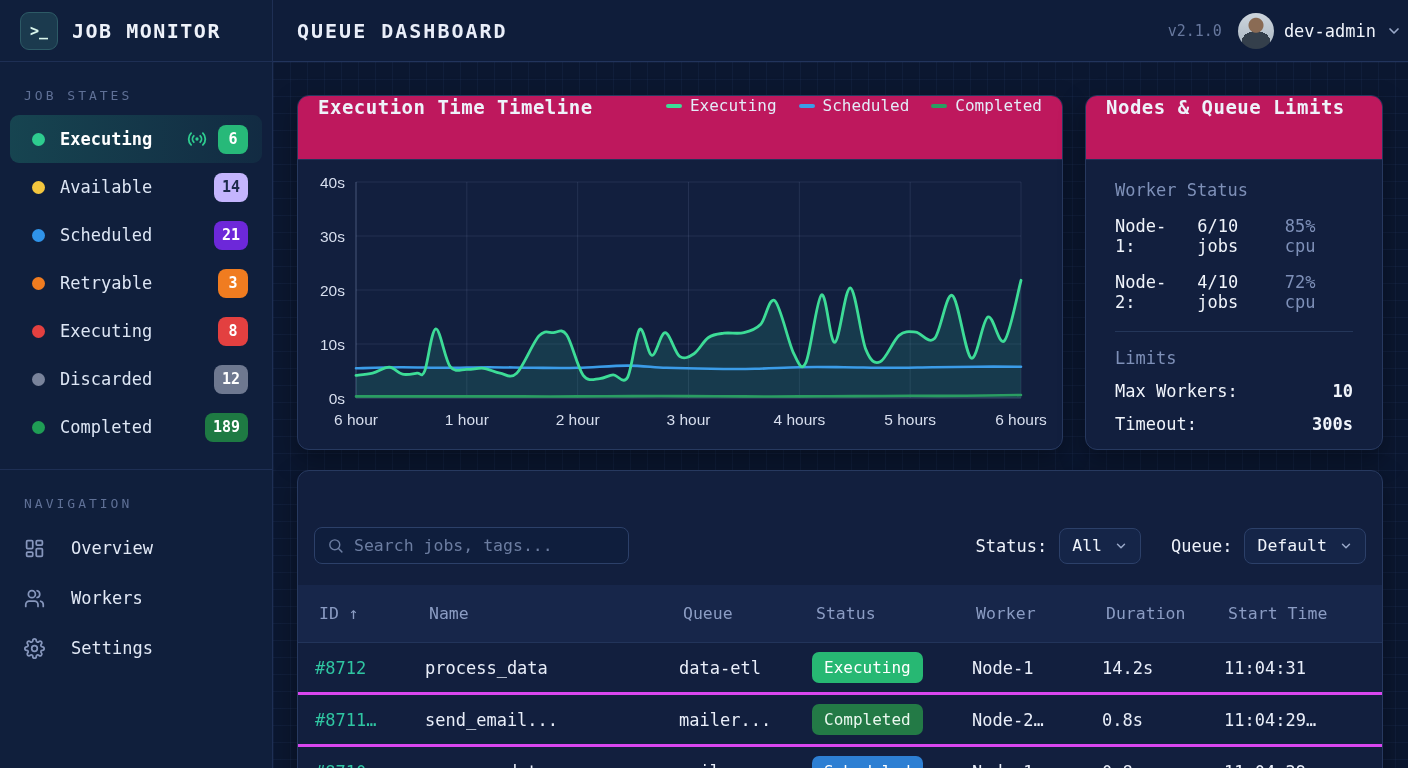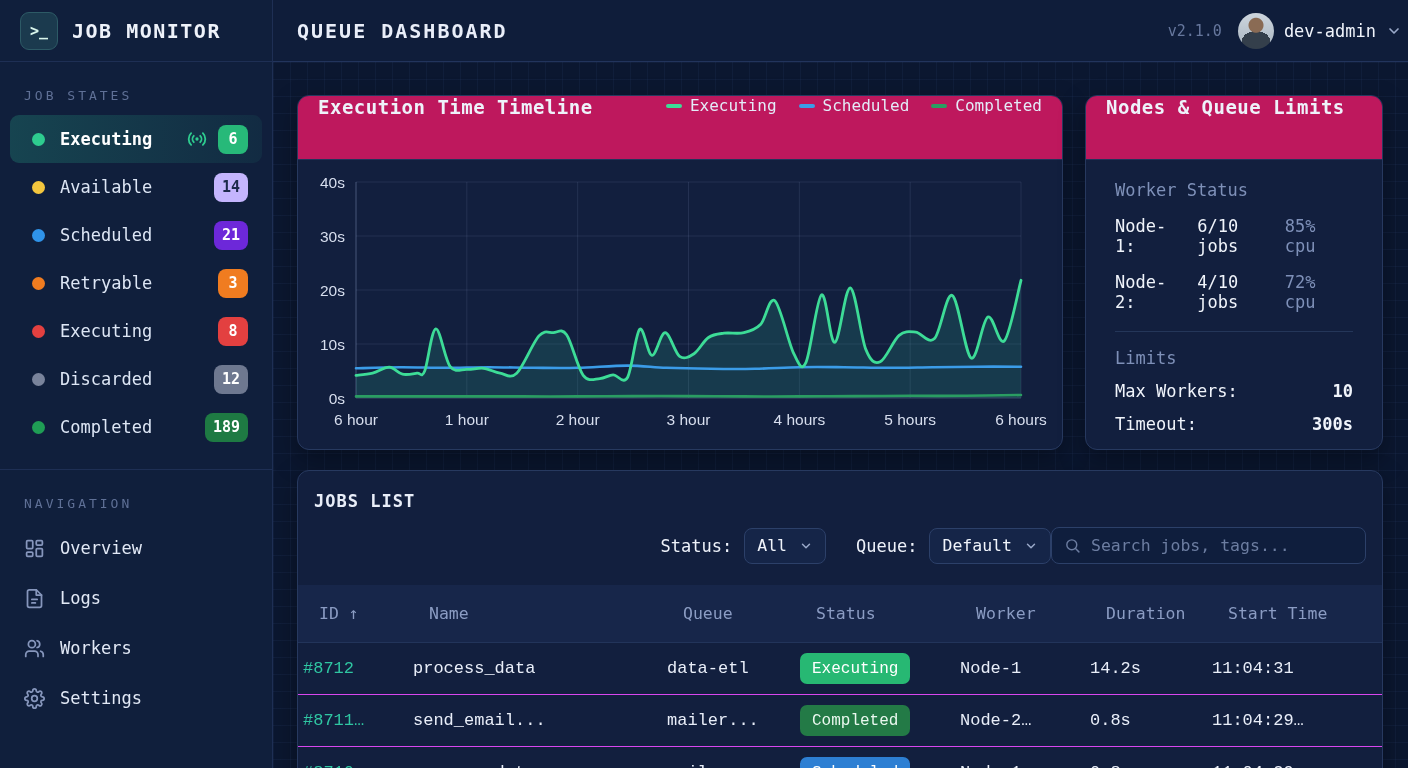--- a/index.html
+++ b/index.html
@@ -42,21 +42,21 @@
   .live-wrap svg { width:22px; height:22px; }
   .state-badge {
     min-width:30px; height:29px; border-radius:8px; padding:0 8px;
     display:flex; align-items:center; justify-content:center;
     font-size:15px; font-weight:bold;
   }
   .state-badge.solo { margin-left:auto; }
   .state-badge.after-live { margin-left:10px; }
   #side-divider { border-top:1px solid #1e2f54; margin-top:18px; }
   .nav-item {
-    height:50px; display:flex; align-items:center; gap:15px; padding-left:24px;
+    height:50px; display:flex; align-items:center; gap:26px; padding-left:24px;
     cursor:pointer; color:#e2e9f6; font-size:17px;
   }
   .nav-item .nav-icon { width:21px; height:21px; color:#8696bc; display:flex; }
   .nav-item svg { width:21px; height:21px; }
 
   
   #header {
     position:absolute; left:273px; top:0; width:1135px; height:62px;
     background:#0f1d3a; border-bottom:1px solid #22345c;
     display:flex; align-items:center; padding:0 6px 0 24px;
@@ -149,22 +149,22 @@
   #table-header {
     position:absolute; left:0; right:0; top:114px; height:58px;
     background:#17264a; border-bottom:1px solid #22345a;
     display:grid; grid-template-columns:110px 254px 133px 160px 130px 122px 1fr;
     align-items:center; padding-left:21px;
     color:#8b9cc3; font-size:16.5px;
   }
   #table-rows { position:absolute; left:0; right:0; top:172px; }
   .job-row {
     height:52px; display:grid; grid-template-columns:110px 254px 133px 160px 130px 122px 1fr;
-    align-items:center; padding-left:5px; border-bottom:1px solid #d946ef;
-    font-size:17px; color:#e9eef9; cursor:pointer;font-family:Liberation Mono, monospace;
+    align-items:center; padding-left:17px; border-bottom:3px solid #d946ef;
+    font-size:17px; color:#e9eef9; cursor:pointer;
   }
   .job-id { color:#2fc6a2; }
   .status-chip {
     display:inline-flex; align-items:center; justify-content:center;
     height:31px; padding:0 12px; border-radius:7px; font-size:16px;
     justify-self:start;
   }
 </style>
 </head>
 <body>
@@ -229,31 +229,20 @@
       <div class="nav-item">
         <span class="nav-icon">
           <svg viewBox="0 0 24 24" fill="none" stroke="currentColor" stroke-width="2" stroke-linecap="round" stroke-linejoin="round">
             <rect x="3" y="3" width="7" height="9" rx="1.2"></rect>
             <rect x="14" y="3" width="7" height="5" rx="1.2"></rect>
             <rect x="14" y="12" width="7" height="9" rx="1.2"></rect>
             <rect x="3" y="16" width="7" height="5" rx="1.2"></rect>
           </svg>
         </span>
         <span>Overview</span>
-      </div>
-      <div class="nav-item">
-        <span class="nav-icon">
-          <svg viewBox="0 0 24 24" fill="none" stroke="currentColor" stroke-width="2" stroke-linecap="round" stroke-linejoin="round">
-            <path d="M14 2H6a2 2 0 0 0-2 2v16a2 2 0 0 0 2 2h12a2 2 0 0 0 2-2V8z"></path>
-            <path d="M14 2v6h6"></path>
-            <line x1="9" y1="13" x2="15" y2="13"></line>
-            <line x1="9" y1="17" x2="13" y2="17"></line>
-          </svg>
-        </span>
-        <span>Logs</span>
       </div>
       <div class="nav-item">
         <span class="nav-icon">
           <svg viewBox="0 0 24 24" fill="none" stroke="currentColor" stroke-width="2" stroke-linecap="round" stroke-linejoin="round">
             <path d="M16 21v-2a4 4 0 0 0-4-4H6a4 4 0 0 0-4 4v2"></path>
             <circle cx="9" cy="7" r="4"></circle>
             <path d="M22 21v-2a4 4 0 0 0-3-3.87"></path>
             <path d="M15 3.13a4 4 0 0 1 0 7.75"></path>
           </svg>
         </span>
@@ -365,45 +354,44 @@
           </div>
           <div class="limit-row">
             <span>Timeout:</span>
             <span class="limit-value">300s</span>
           </div>
         </div>
     </div>
   </section>
 
   <section class="panel" id="jobs-panel">
-    <div id="jobs-title">JOBS LIST</div>
     <div id="jobs-controls">
+      <div id="search-box">
+        <svg viewBox="0 0 24 24" fill="none" stroke="currentColor" stroke-width="2" stroke-linecap="round">
+            <circle cx="11" cy="11" r="7"></circle>
+            <line x1="21" y1="21" x2="16.2" y2="16.2"></line>
+          </svg>
+        <input id="search-input" type="text" placeholder="Search jobs, tags..." style="">
+      </div>
       <div id="filters">
         <span class="filter-label">Status:</span>
         <div class="select-box">
           <span class="select-value">All</span>
           <svg class="chev" viewBox="0 0 24 24" fill="none" stroke="currentColor" stroke-width="2.5" stroke-linecap="round" stroke-linejoin="round">
               <polyline points="6 9 12 15 18 9"></polyline>
             </svg>
         </div>
         <span class="gap"></span>
         <span class="filter-label">Queue:</span>
         <div class="select-box">
           <span class="select-value">Default</span>
           <svg class="chev" viewBox="0 0 24 24" fill="none" stroke="currentColor" stroke-width="2.5" stroke-linecap="round" stroke-linejoin="round">
               <polyline points="6 9 12 15 18 9"></polyline>
             </svg>
         </div>
-      </div>
-      <div id="search-box">
-        <svg viewBox="0 0 24 24" fill="none" stroke="currentColor" stroke-width="2" stroke-linecap="round">
-            <circle cx="11" cy="11" r="7"></circle>
-            <line x1="21" y1="21" x2="16.2" y2="16.2"></line>
-          </svg>
-        <input id="search-input" type="text" placeholder="Search jobs, tags..." style="">
       </div>
     </div>
     <div id="table-header">
         <span>ID ↑</span>
         <span>Name</span>
         <span>Queue</span>
         <span>Status</span>
         <span>Worker</span>
         <span>Duration</span>
         <span>Start Time</span>

